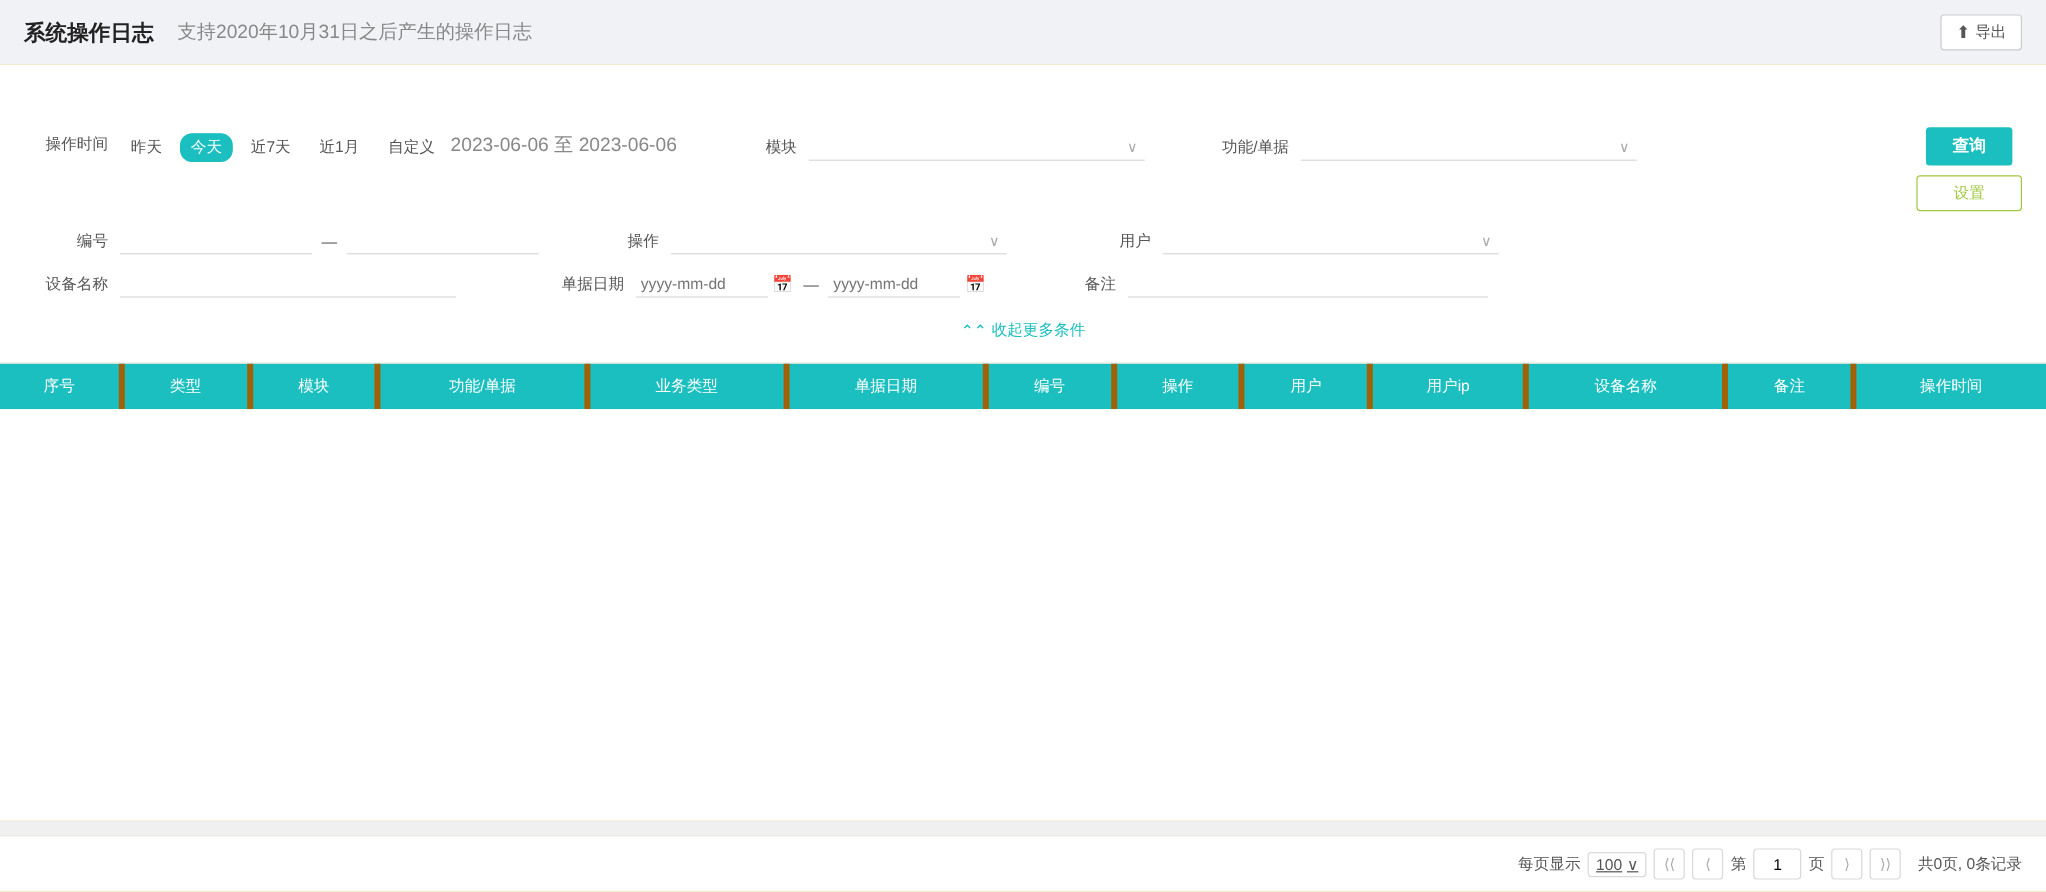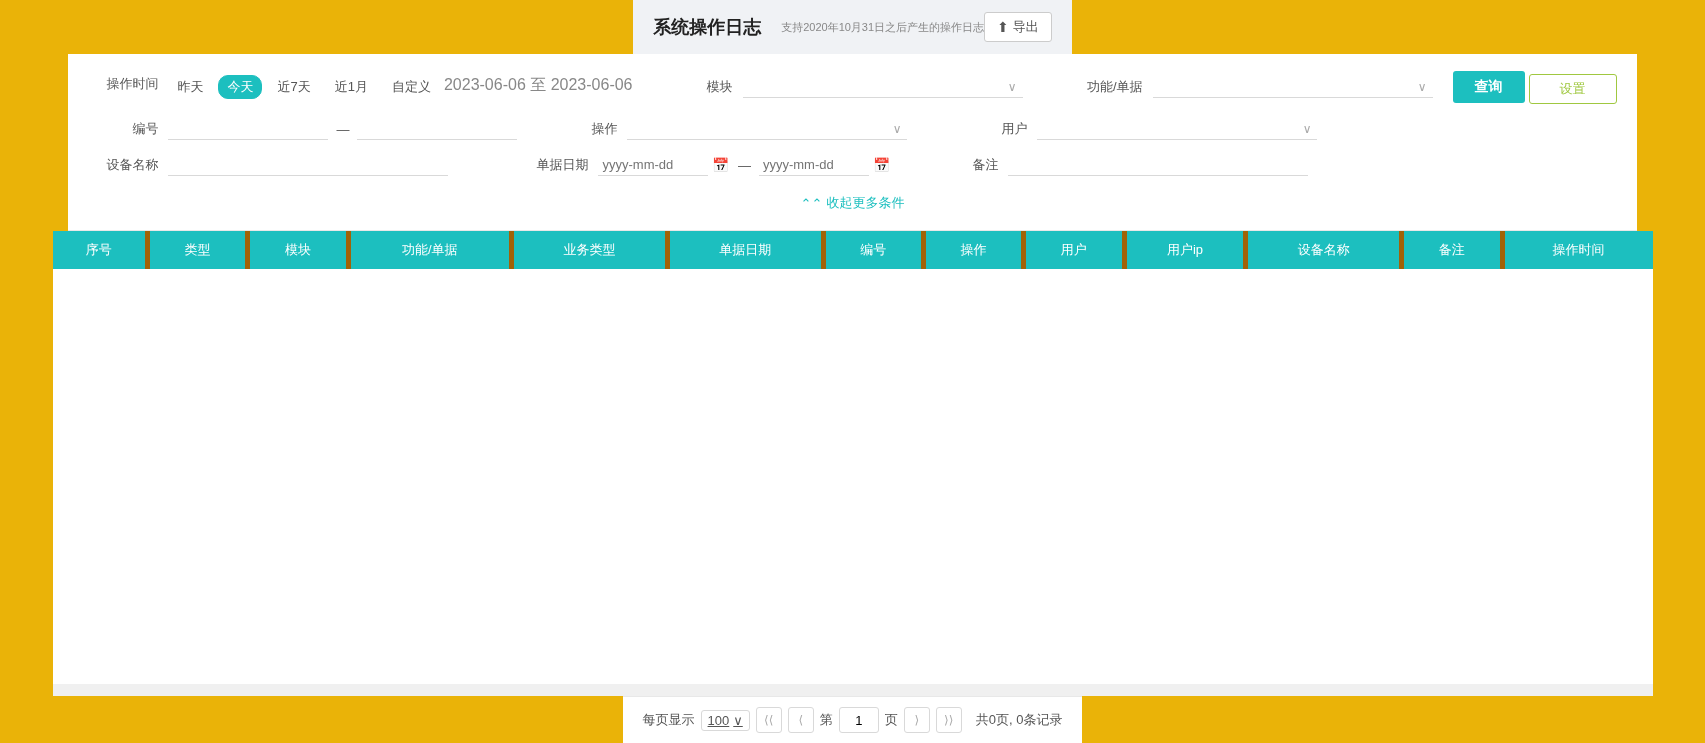--- a/index.html
+++ b/index.html
@@ -1,18 +1,18 @@
 <!DOCTYPE html>
 <html><head>
   <meta charset="utf-8">
   <style>
     * { box-sizing: border-box; margin: 0; padding: 0; }
     body { font-family: "Microsoft YaHei", "PingFang SC", sans-serif; font-size: 13px; background: #f0f2f5; color: #333; }
 
-    .page-container { width: 1705px; min-height: 743px; background: #eab308; display: flex; flex-direction: column; align-items: center; }
+    .page-container { width: 1705px; min-height: 743px; background: #eab308; display: flex; flex-direction: column; }
 
     
     .page-header { display: flex; align-items: center; justify-content: space-between; padding: 12px 20px; background: #f0f2f5; }
     .page-title { font-size: 18px; font-weight: bold; color: #222; margin-right: 12px; }
     .header-left { display: flex; align-items: center; gap: 8px; }
     .export-btn { display: flex; align-items: center; gap: 4px; border: 1px solid #ccc; background: #fff; padding: 5px 12px; border-radius: 3px; cursor: pointer; color: #555; font-size: 13px; }
 
     
     .filter-area { background: #fff; padding: 16px 20px 10px 20px; border-bottom: 1px solid #e8e8e8; }
     .filter-row { display: flex; align-items: center; margin-bottom: 14px; gap: 0; }
@@ -38,21 +38,21 @@
 
     .calendar-icon { color: #1cbfbf; margin-left: 4px; cursor: pointer; font-size: 14px; }
 
     
     .collapse-row { display: flex; justify-content: center; align-items: center; padding: 4px 0 8px 0; }
     .collapse-btn { display: flex; align-items: center; gap: 4px; color: #1cbfbf; cursor: pointer; font-size: 13px; border: none; background: transparent; }
 
     
     .query-btn { background: #1cbfbf; color: #fff; border: none; padding: 7px 22px; border-radius: 3px; cursor: pointer; font-size: 14px; font-weight: bold; }
     .settings-btn { background: #fff; color: #a0c840; border: 1px solid #a0c840; padding: 5px 30px; border-radius: 3px; cursor: pointer; font-size: 13px; margin-top: 4px; }
-    .btn-group { display: flex; flex-direction: row; align-items: center; gap: 4px; margin-left: 20px; }
+    .btn-group { display: flex; flex-direction: column; align-items: center; gap: 4px; margin-left: 20px; margin-top: 36px; }
 
     
     .table-container { background: #fff; flex: 1; overflow-x: auto; }
     .data-table { width: 100%; border-collapse: collapse; min-width: 1600px; }
     .data-table thead tr { background: #1cbfbf; }
     .data-table thead th { color: #fff; font-size: 13px; font-weight: normal; padding: 10px 8px; text-align: center; border-right: 5px solid #a16207; white-space: nowrap; }
     .data-table thead th:last-child { border-right: none; }
     .empty-area { height: 300px; background: #fff; }
 
     
@@ -67,21 +67,21 @@
     .filter-time-block { display: flex; flex-direction: row; }
   </style>
 </head>
 <body>
 
 <div class="page-container">
 
   <div class="page-header">
     <div class="header-left">
       <span class="page-title">系统操作日志</span>
-      <span style="color:#888;font-size:11px;">支持2020年10月31日之后产生的操作日志</span>
+      <span style="color:#888;font-size:16px;">支持2020年10月31日之后产生的操作日志</span>
     </div>
     <button class="export-btn">
       <span style="font-size:14px;">⬆</span>
       <span>导出</span>
     </button>
   </div>
 
   <div class="filter-area">
 
     <div class="filter-row">

